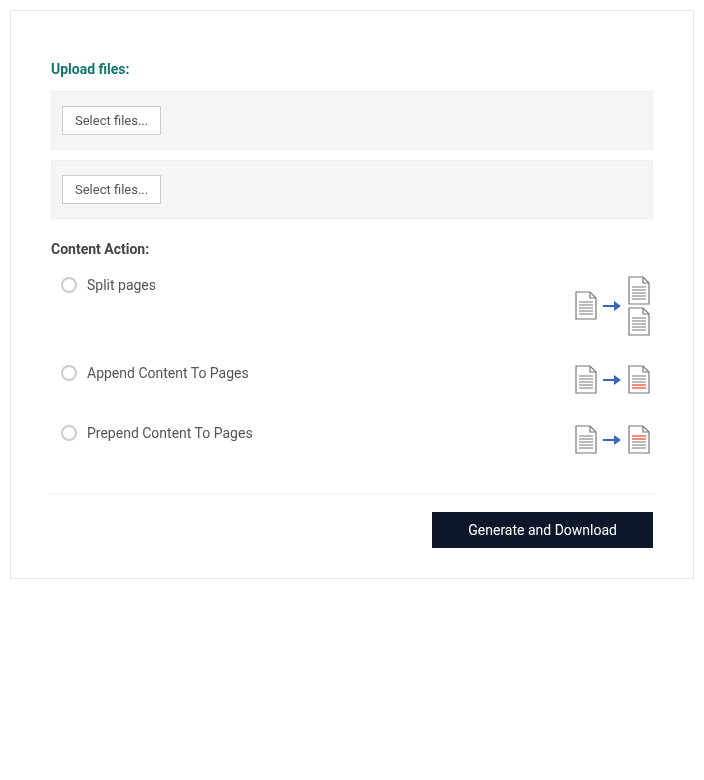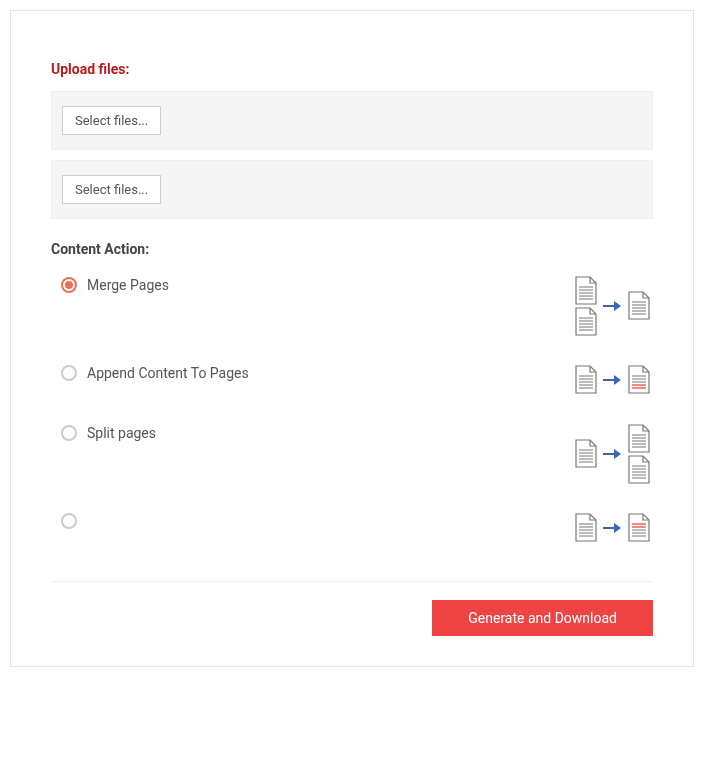--- a/index.html
+++ b/index.html
@@ -11,21 +11,21 @@
     color: #333;
   }
   .panel {
     width: 684px;
     border: 1px solid #e5e5e5;
     padding: 50px 40px 30px 40px;
   }
   .section-label {
     font-weight: 700;
     font-size: 14px;
-    color: #b91c1c;
+    color: #0f766e;
     margin-bottom: 14px;
   }
   .upload-row {
     background: #f5f5f5;
     border: 1px solid #eee;
     padding: 14px 10px;
     margin-bottom: 10px;
   }
   .select-files-btn {
     background: #fff;
@@ -84,21 +84,21 @@
   .divider {
     border: none;
     border-top: 1px solid #eee;
     margin: 20px 0 18px 0;
   }
   .footer {
     display: flex;
     justify-content: flex-end;
   }
   .primary-btn {
-    background: #ef4444;
+    background: #0f172a;
     color: #fff;
     border: none;
     font-size: 14px;
     padding: 10px 36px;
     cursor: pointer;
     font-family: inherit;
   }
 </style>
 </head>
 <body>
@@ -155,67 +155,54 @@
   <div class="upload-row">
     <button class="select-files-btn">Select files...</button>
   </div>
 
   <div class="upload-row">
     <button class="select-files-btn">Select files...</button>
   </div>
 
   <div class="actions-label">Content Action:</div>
 
-  <div class="action-row">
-    <div class="action-left">
-      <span class="radio checked"></span>
-      <span class="action-label">Merge Pages</span>
-    </div>
-    <span class="action-icon">
-      <svg width="80" height="62" viewBox="0 0 80 62">
-        <use href="#doc-plain" x="2" y="1"></use>
-        <use href="#doc-plain" x="2" y="32"></use>
-        <use href="#arrow-right" x="30" y="25"></use>
-        <use href="#doc-plain" x="55" y="16"></use>
-      </svg>
-    </span>
-  </div>
-
-  <div class="action-row">
-    <div class="action-left">
-      <span class="radio"></span>
-      <span class="action-label">Append Content To Pages</span>
-    </div>
-    <span class="action-icon">
-      <svg width="80" height="34" viewBox="0 0 80 34">
-        <use href="#doc-plain" x="2" y="2"></use>
-        <use href="#arrow-right" x="30" y="11"></use>
-        <use href="#doc-append" x="55" y="2"></use>
-      </svg>
-    </span>
-  </div>
 
   <div class="action-row">
     <div class="action-left">
       <span class="radio"></span>
       <span class="action-label">Split pages</span>
     </div>
     <span class="action-icon">
       <svg width="80" height="62" viewBox="0 0 80 62">
         <use href="#doc-plain" x="2" y="16"></use>
         <use href="#arrow-right" x="30" y="25"></use>
         <use href="#doc-plain" x="55" y="1"></use>
         <use href="#doc-plain" x="55" y="32"></use>
       </svg>
     </span>
   </div>
 
   <div class="action-row">
     <div class="action-left">
       <span class="radio"></span>
+      <span class="action-label">Append Content To Pages</span>
+    </div>
+    <span class="action-icon">
+      <svg width="80" height="34" viewBox="0 0 80 34">
+        <use href="#doc-plain" x="2" y="2"></use>
+        <use href="#arrow-right" x="30" y="11"></use>
+        <use href="#doc-append" x="55" y="2"></use>
+      </svg>
+    </span>
+  </div>
+
+  <div class="action-row">
+    <div class="action-left">
+      <span class="radio"></span>
+      <span class="action-label">Prepend Content To Pages</span>
     </div>
     <span class="action-icon">
       <svg width="80" height="34" viewBox="0 0 80 34">
         <use href="#doc-plain" x="2" y="2"></use>
         <use href="#arrow-right" x="30" y="11"></use>
         <use href="#doc-prepend" x="55" y="2"></use>
       </svg>
     </span>
   </div>
 

